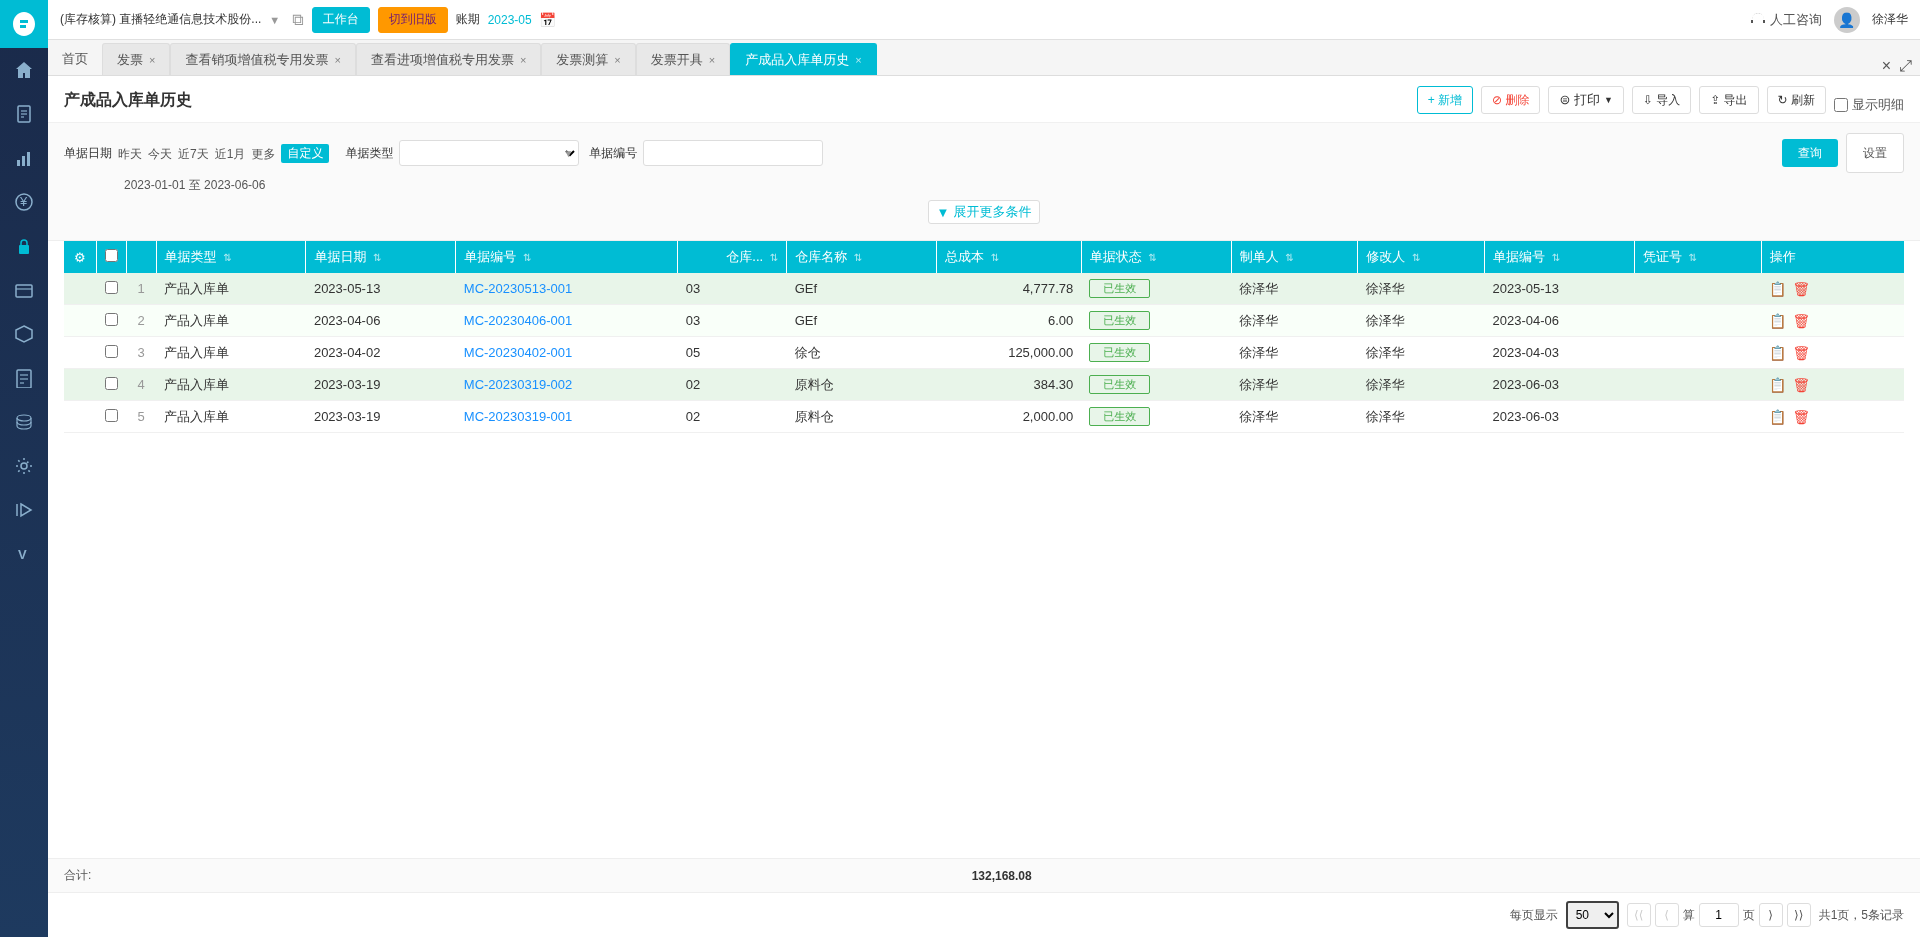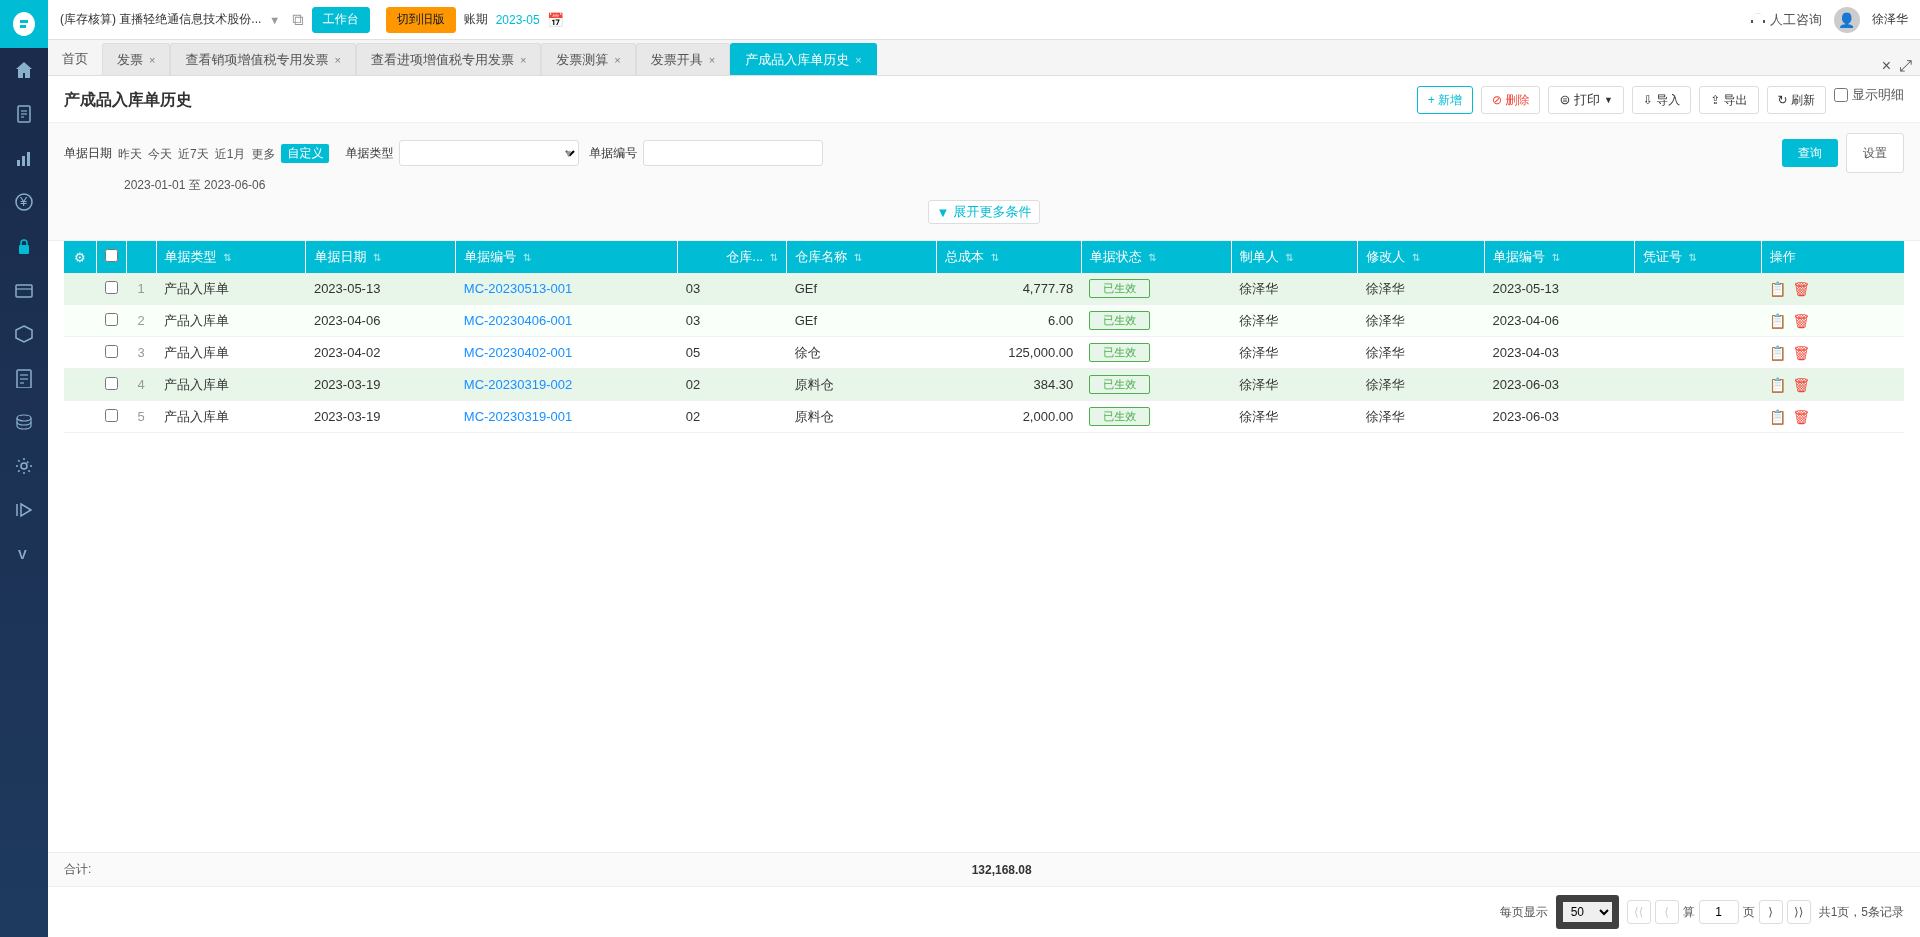--- a/index.html
+++ b/index.html
@@ -15,21 +15,21 @@
 
     
     .main { flex: 1; display: flex; flex-direction: column; overflow: hidden; }
 
     
     .topbar { height: 40px; background: #fff; display: flex; align-items: center; padding: 0 12px; border-bottom: 1px solid #e0e0e0; flex-shrink: 0; }
     .topbar-left { display: flex; align-items: center; gap: 8px; flex: 1; }
     .company-name { font-size: 12px; color: #333; max-width: 220px; overflow: hidden; white-space: nowrap; text-overflow: ellipsis; }
     .topbar-btn { height: 26px; padding: 0 10px; border: 1px solid #ddd; border-radius: 3px; background: #fff; cursor: pointer; font-size: 12px; color: #333; }
     .topbar-btn.primary { background: #00bcd4; color: #fff; border-color: #00bcd4; }
-    .topbar-btn.warning { background: #ff9800; color: #0f172a; border-color: #ff9800; margin-left: 8px; }
+    .topbar-btn.warning { background: #ff9800; color: #701a75; border-color: #ff9800; }
     .period-label { font-size: 12px; color: #333; }
     .topbar-right { display: flex; align-items: center; gap: 12px; }
     .user-service { display: flex; align-items: center; gap: 4px; color: #555; font-size: 12px; cursor: pointer; }
     .user-avatar { width: 26px; height: 26px; border-radius: 50%; background: #ccc; display: flex; align-items: center; justify-content: center; font-size: 11px; color: #fff; }
     .username { font-size: 12px; color: #333; cursor: pointer; }
 
     
     .tabbar { height: 36px; background: #f5f5f5; display: flex; align-items: flex-end; border-bottom: 1px solid #ddd; padding-left: 0; flex-shrink: 0; overflow: hidden; }
     .tab { height: 32px; padding: 0 14px; display: flex; align-items: center; gap: 6px; cursor: pointer; font-size: 12px; color: #555; background: #e8e8e8; border-right: 1px solid #ddd; border-top: 1px solid #ddd; border-left: 1px solid #ddd; border-radius: 3px 3px 0 0; white-space: nowrap; }
     .tab.active { background: #00bcd4; color: #fff; border-color: #00bcd4; }
@@ -38,21 +38,21 @@
     .tab-home { background: transparent; border: none; color: #555; }
     .tabbar-actions { margin-left: auto; display: flex; align-items: center; padding: 0 8px; gap: 8px; }
     .tabbar-action-btn { background: none; border: none; cursor: pointer; color: #555; font-size: 16px; }
 
     
     .page-content { flex: 1; overflow: auto; background: #fff; padding: 0; display: flex; flex-direction: column; }
 
     
     .page-header { display: flex; align-items: center; justify-content: space-between; padding: 10px 16px 8px; border-bottom: 1px solid #f0f0f0; flex-shrink: 0; }
     .page-title { font-size: 16px; font-weight: bold; color: #333; }
-    .toolbar { display: flex; align-items: flex-start; gap: 8px; }
+    .toolbar { display: flex; align-items: flex-end; gap: 8px; }
     .toolbar-btn { height: 28px; padding: 0 10px; border: 1px solid #ddd; border-radius: 3px; background: #fff; cursor: pointer; font-size: 12px; color: #333; display: flex; align-items: center; gap: 4px; }
     .show-detail { display: flex; align-items: center; gap: 4px; font-size: 12px; color: #555; }
     .show-detail input[type=checkbox] { width: 14px; height: 14px; }
 
     
     .filter-area { padding: 10px 16px; background: #fafafa; border-bottom: 1px solid #eee; flex-shrink: 0; }
     .filter-row { display: flex; align-items: center; gap: 16px; flex-wrap: wrap; }
     .filter-item { display: flex; align-items: center; gap: 6px; font-size: 12px; color: #555; }
     .filter-label { white-space: nowrap; color: #333; font-size: 12px; }
     .filter-links { display: flex; gap: 6px; align-items: flex-end; }
@@ -87,21 +87,21 @@
     .action-icon { cursor: pointer; color: #999; font-size: 14px; }
 
     
     .table-footer { display: flex; align-items: center; padding: 8px 16px; border-top: 1px solid #eee; background: #fafafa; flex-shrink: 0; }
     .footer-total-label { font-size: 12px; color: #555; margin-right: 8px; }
     .footer-total-value { font-size: 12px; color: #333; font-weight: bold; flex: 1; text-align: center; }
 
     
     .pagination { display: flex; align-items: center; justify-content: flex-end; padding: 8px 16px; border-top: 1px solid #eee; flex-shrink: 0; gap: 8px; }
     .pagination-label { font-size: 12px; color: #555; }
-    .pagination-size-select { height: 34px; border: 7px solid #404040; border-radius: 3px; padding: 0 4px; font-size: 12px; }
+    .pagination-size-select { height: 28px; border: 2px solid #404040; border-radius: 3px; padding: 0 4px; font-size: 12px; }
     .pagination-nav { display: flex; align-items: center; gap: 4px; }
     .pagination-btn { width: 24px; height: 24px; border: 1px solid #ddd; border-radius: 3px; background: #fff; cursor: pointer; font-size: 12px; display: flex; align-items: center; justify-content: center; color: #555; }
     .pagination-btn:disabled { color: #ccc; cursor: default; }
     .pagination-input { width: 40px; height: 24px; border: 1px solid #ddd; border-radius: 3px; text-align: center; font-size: 12px; }
     .pagination-info { font-size: 12px; color: #555; }
     .filter-row2 { display: flex; align-items: center; justify-content: center; padding: 6px 0; }
 
     select { appearance: auto; }
   </style>
 </head>

